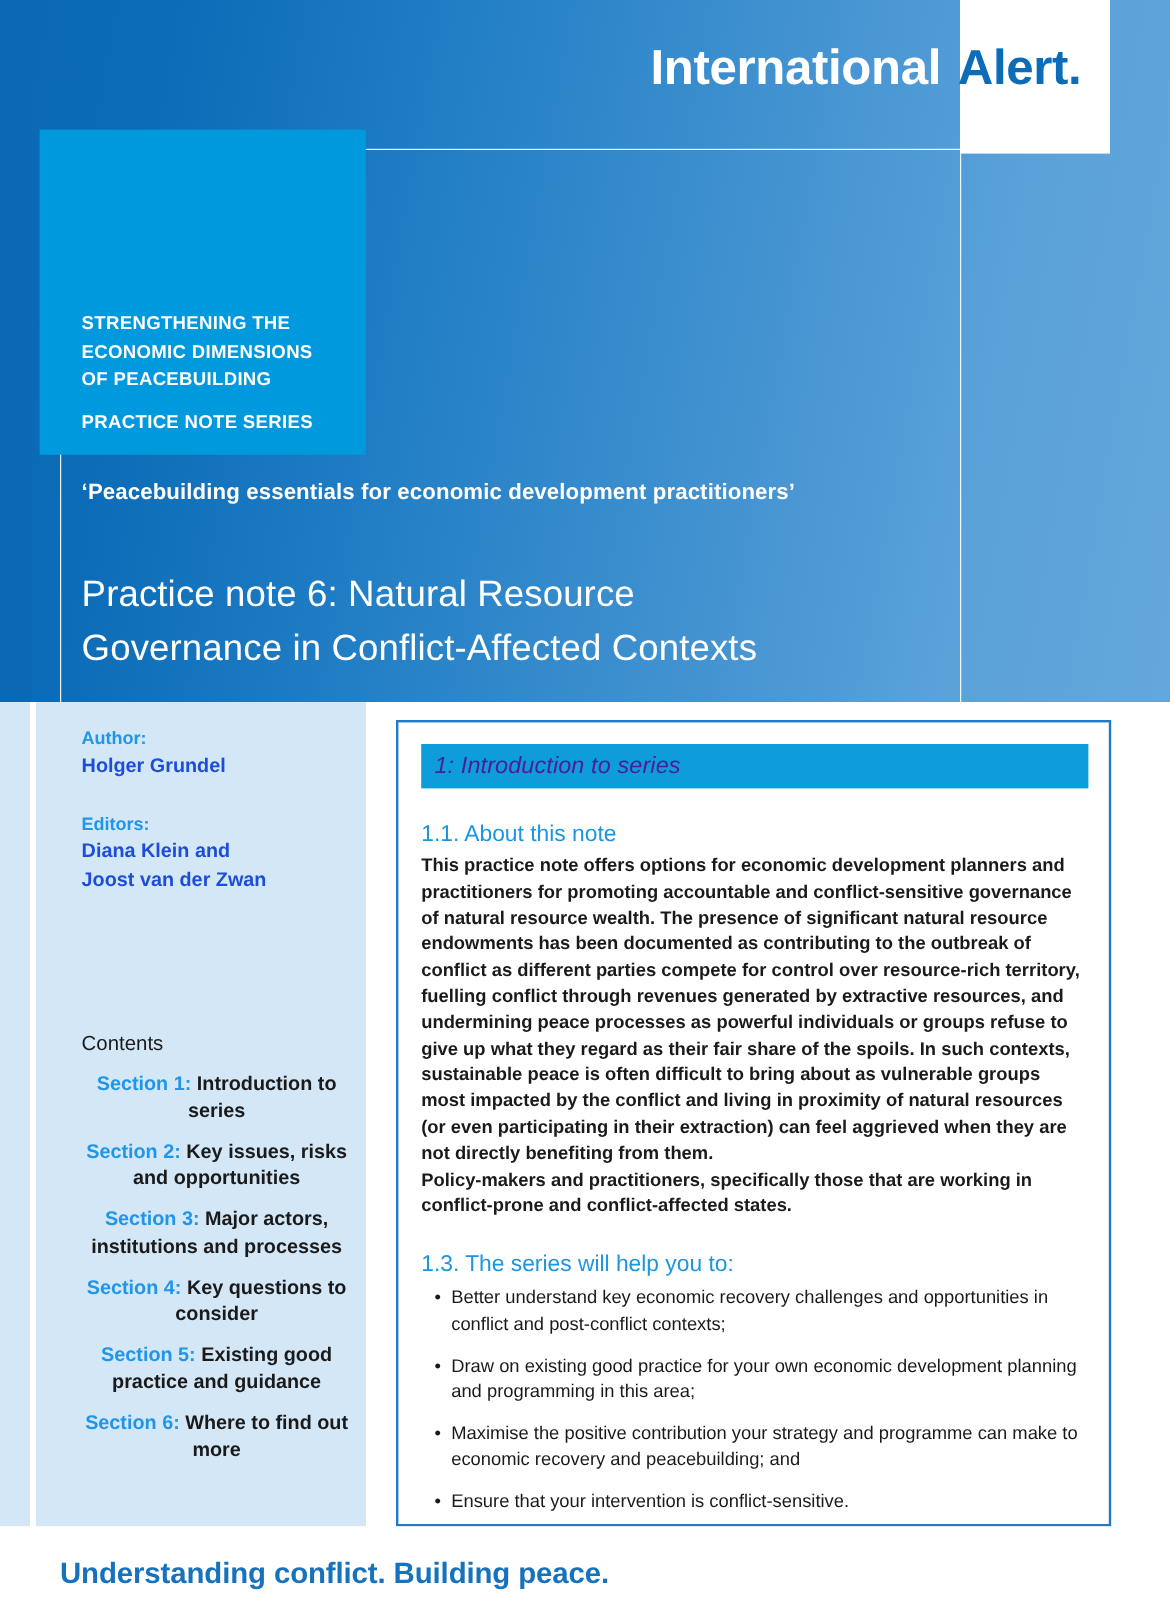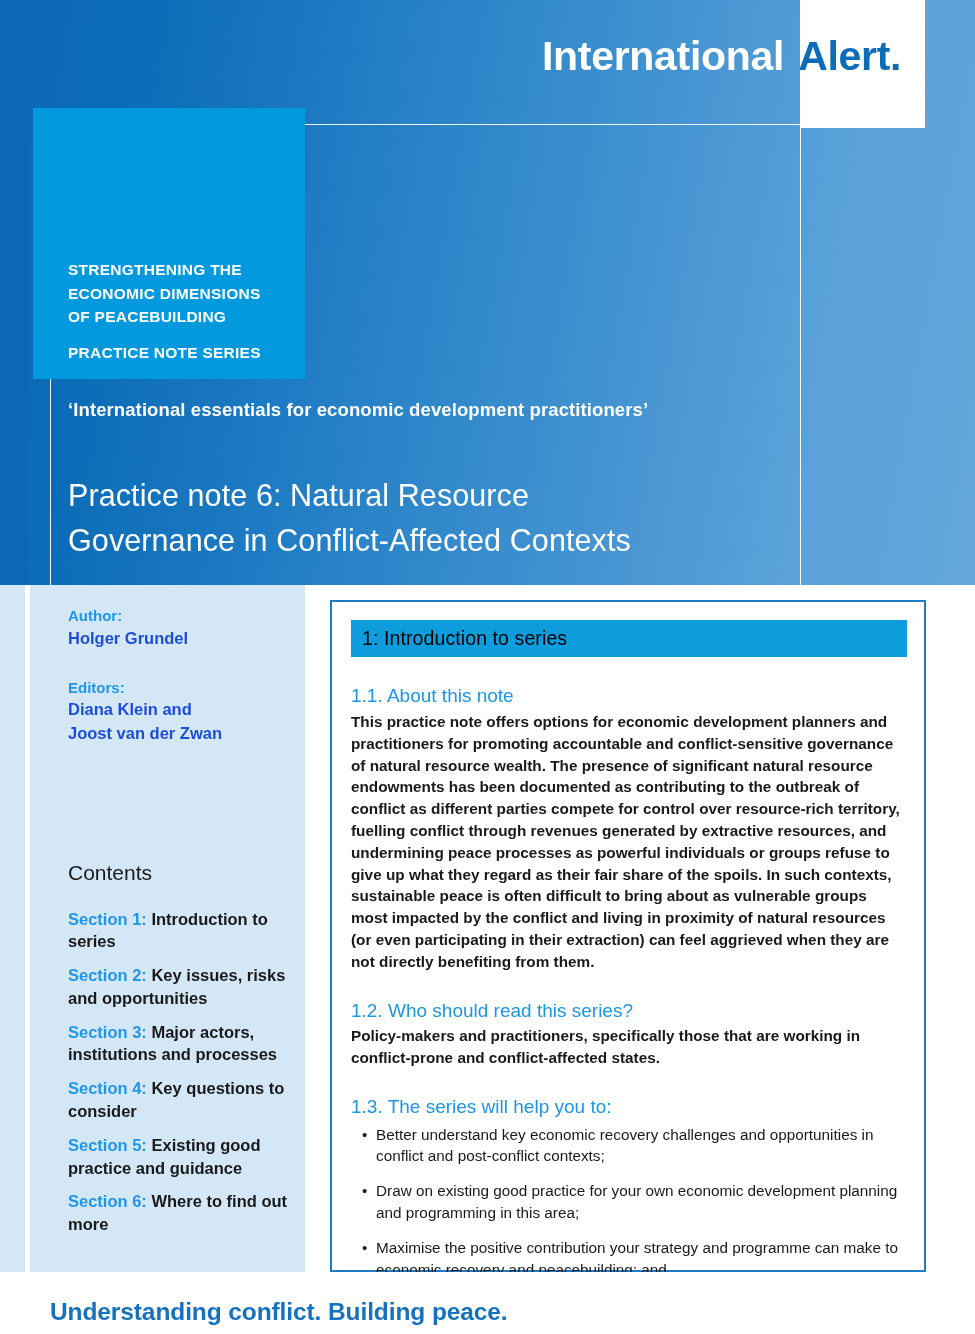--- a/index.html
+++ b/index.html
@@ -177,32 +177,33 @@
   .meta-value {
     color: #1d4ed8;
     font-size: 16.5px;
     font-weight: 700;
     line-height: 1.45;
   }
   .meta-block { margin-bottom: 26px; }
 
   .contents-title {
     color: #1a1a1a;
-    font-size: 21px;
+    font-size: 17px;
     font-weight: 400;
     line-height: 1.4;
     margin-top: 112px;
-    margin-bottom: 20px;
+    margin-bottom: 10px;
   }
   .toc-item {
     font-size: 16.5px;
     font-weight: 700;
     line-height: 1.38;
     margin-bottom: 11px;
     color: #1a1a1a;
+    text-align: center;
   }
   .toc-item .toc-num {
     color: #2196e8;
     font-weight: 700;
   }
   .toc-item .toc-txt {
     color: #1a1a1a;
     font-weight: 700;
   }
 
@@ -218,26 +219,27 @@
     box-sizing: border-box;
   }
   .card-inner {
     position: absolute;
     left: 19px;
     top: 18px;
     width: 556px;
   }
   .section-bar {
     background: #0d9ddd;
-    color: #000000;
+    color: #4c1d95;
     font-size: 19.5px;
     font-weight: 400;
     padding: 6px 0 7px 11px;
     line-height: 1.25;
     letter-spacing: 0.1px;
+    font-style: italic;
   }
   .sub-head {
     color: #1d96e0;
     font-size: 19px;
     font-weight: 400;
     line-height: 1.3;
     margin: 0 0 2px 0;
   }
   .sub-head.first { margin-top: 27px; }
   .sub-head.later { margin-top: 26px; }
@@ -309,21 +311,21 @@
     <div class="hdr-frame-right"></div>
 
     <div class="series-box"></div>
     <div class="series-label">
       <span>Strengthening the</span><br>
       <span>Economic Dimensions</span><br>
       <span>of Peacebuilding</span>
       <span class="sub">Practice Note Series</span>
     </div>
 
-    <div class="strapline">‘International essentials for economic development practitioners’</div>
+    <div class="strapline">‘Peacebuilding essentials for economic development practitioners’</div>
 
     <div class="doc-title">
       <span>Practice note 6: Natural Resource</span><br>
       <span>Governance in Conflict-Affected Contexts</span>
     </div>
   </div>
 
   <div class="sidebar-strip"></div>
   <div class="sidebar">
     <div class="sb-inner">
@@ -364,21 +366,20 @@
   </div>
 
   <div class="content-card">
     <div class="card-inner">
 
       <div class="section-bar">1: Introduction to series</div>
 
       <div class="sub-head first">1.1. About this note</div>
       <p class="body-text">This practice note offers options for economic development planners and practitioners for promoting accountable and conflict-sensitive governance of natural resource wealth. The presence of significant natural resource endowments has been documented as contributing to the outbreak of conflict as different parties compete for control over resource-rich territory, fuelling conflict through revenues generated by extractive resources, and undermining peace processes as powerful individuals or groups refuse to give up what they regard as their fair share of the spoils. In such contexts, sustainable peace is often difficult to bring about as vulnerable groups most impacted by the conflict and living in proximity of natural resources (or even participating in their extraction) can feel aggrieved when they are not directly benefiting from them.</p>
 
-      <div class="sub-head later">1.2. Who should read this series?</div>
       <p class="body-text">Policy-makers and practitioners, specifically those that are working in conflict-prone and conflict-affected states.</p>
 
       <div class="sub-head later">1.3. The series will help you to:</div>
       <ul class="bullets">
         <li>
           <span class="bdot">•</span>
           <span>Better understand key economic recovery challenges and opportunities in conflict and post-conflict contexts;</span>
         </li>
         <li>
           <span class="bdot">•</span>

